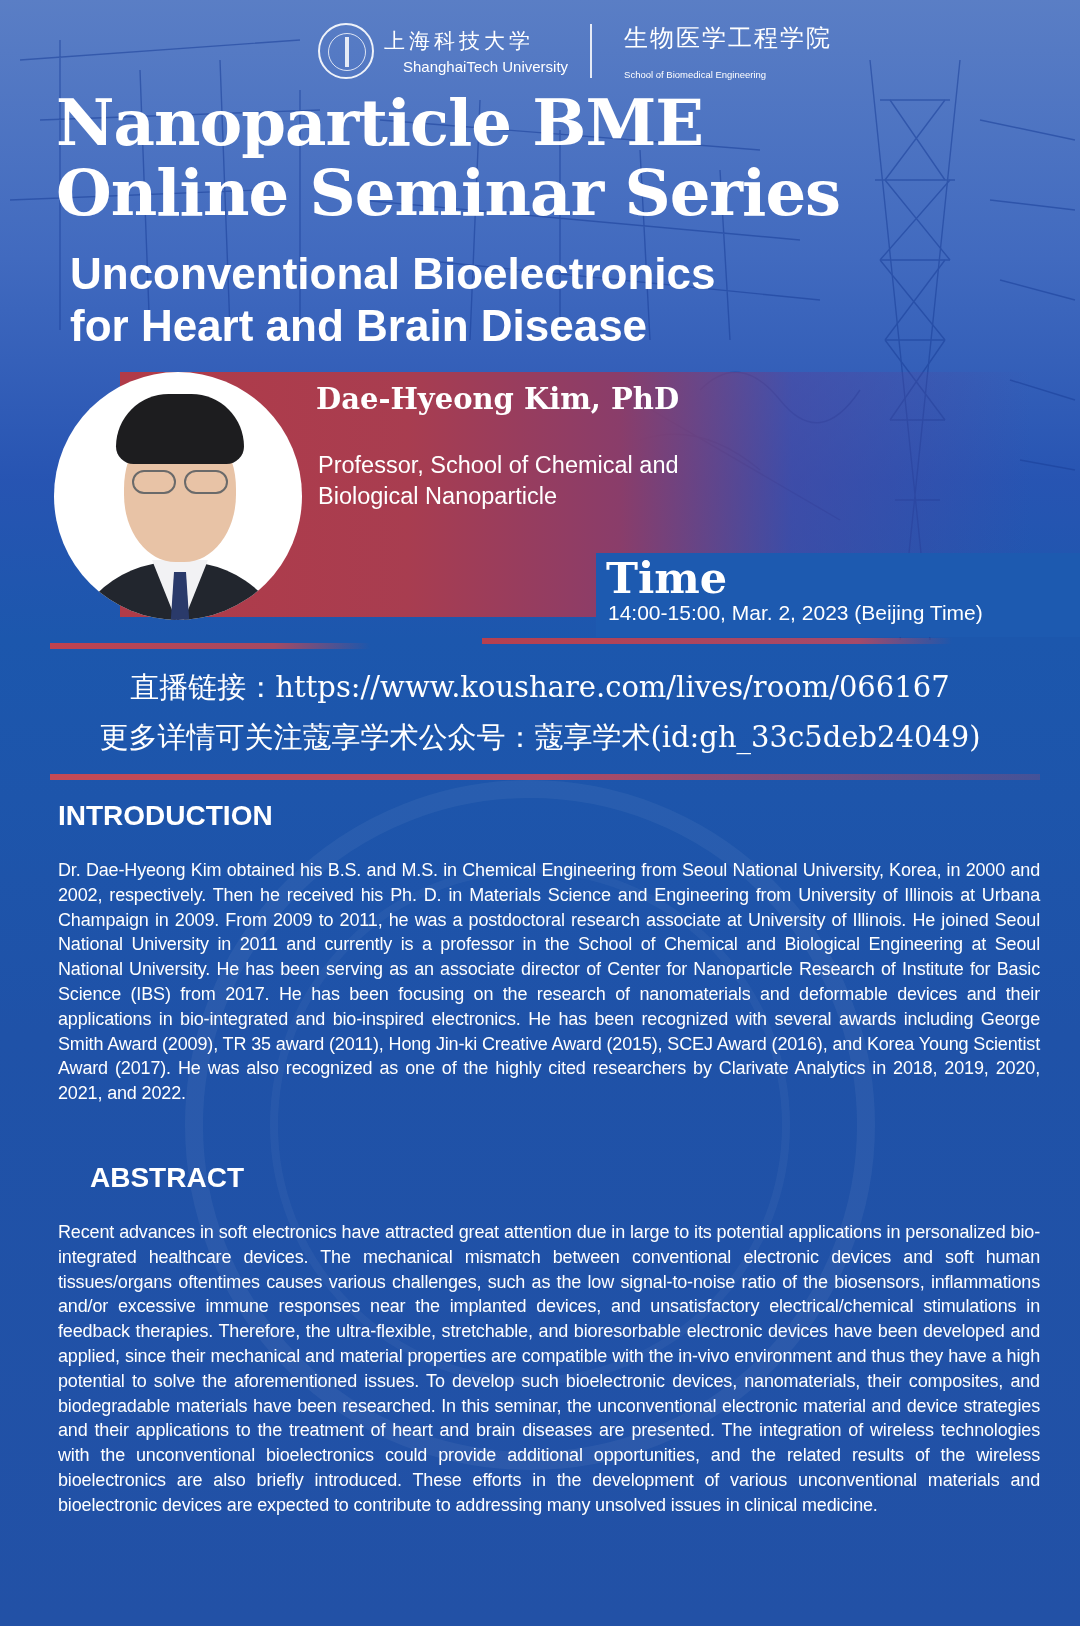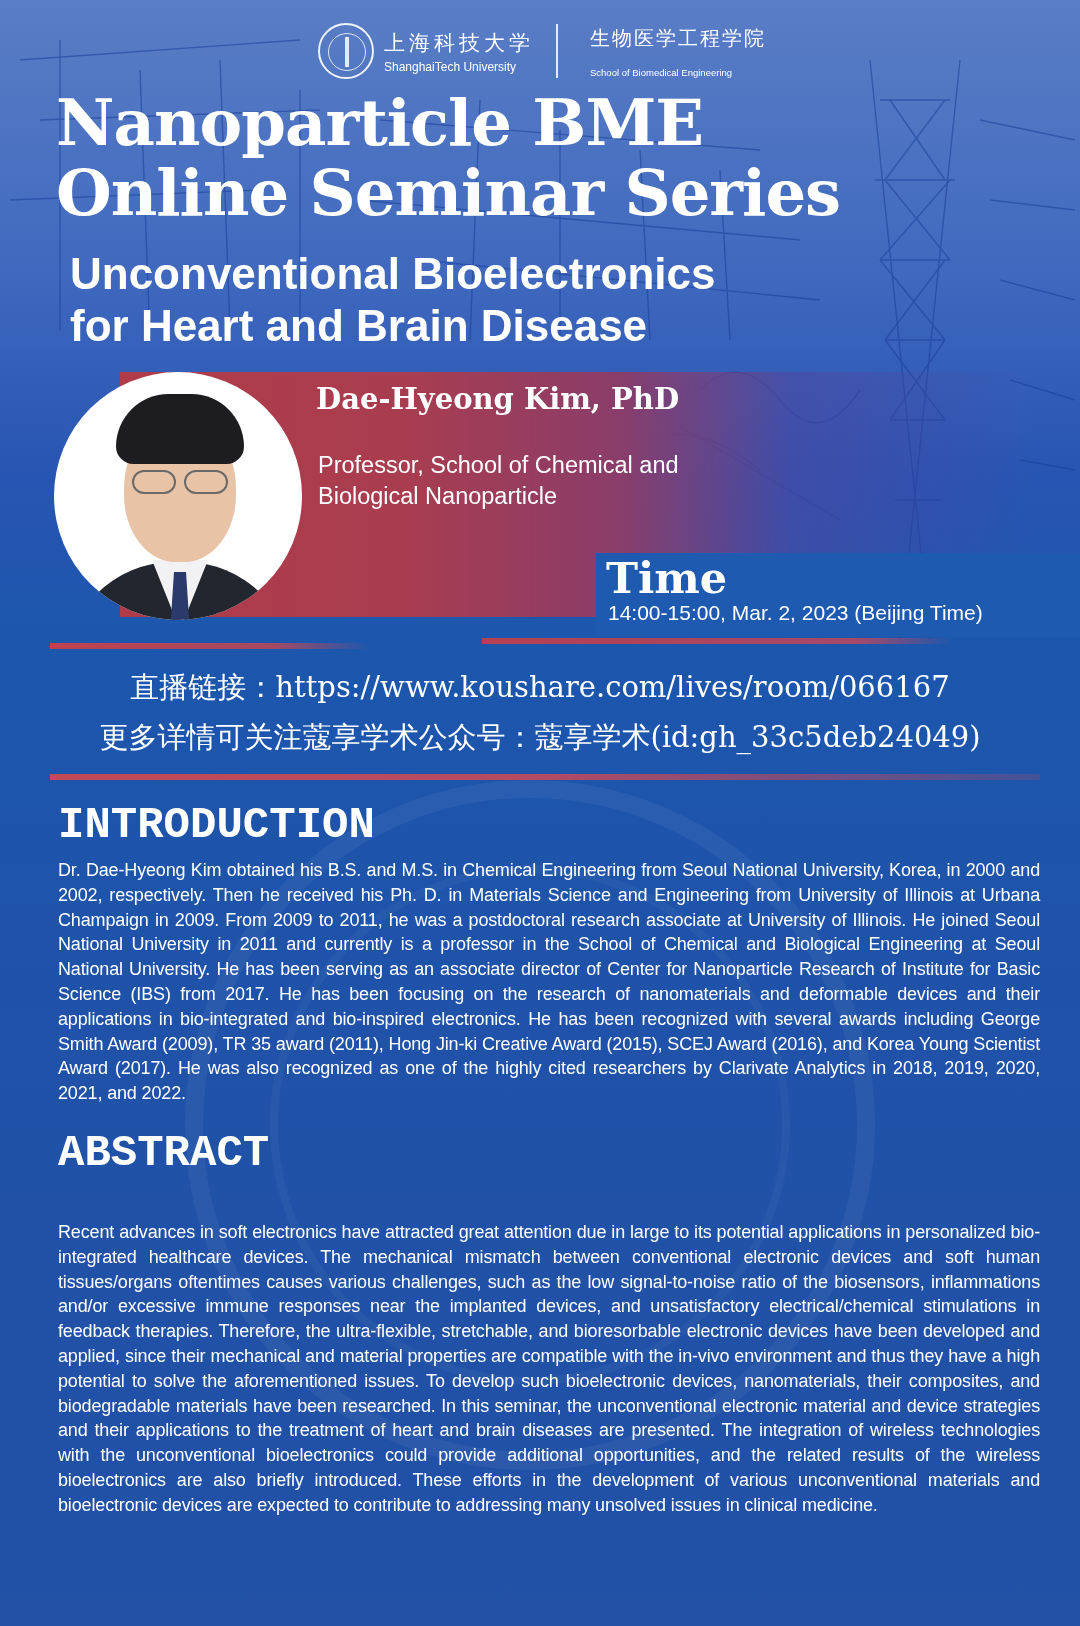--- a/index.html
+++ b/index.html
@@ -36,23 +36,23 @@
     width: 56px; height: 56px; border-radius: 50%;
     border: 2px solid rgba(255,255,255,0.9); position: relative;
   }
   .seal::after {
     content: ""; position: absolute; left: 8px; top: 8px; width: 36px; height: 36px;
     border-radius: 50%; border: 1px solid rgba(255,255,255,0.8);
   }
   .seal-tower { position: absolute; left: 25px; top: 12px; width: 4px; height: 30px; background: rgba(255,255,255,0.85); z-index: 2; }
   .uni-block { margin-left: 10px; display: flex; flex-direction: column; }
   .uni-cn { font-size: 21px; letter-spacing: 4px; font-family: "DejaVu Sans", sans-serif; }
-  .uni-en { font-size: 12px; margin-top: 3px; }
+  .uni-en { font-size: 15px; margin-top: 3px; margin-left: 19px; }
   .logo-divider { width: 2px; height: 54px; background: rgba(255,255,255,0.85); margin: 0 22px; }
-  .school-cn { font-size: 20px; letter-spacing: 2px; font-family: Liberation Sans, sans-serif; text-align: right; }
+  .school-cn { font-size: 24px; letter-spacing: 2px; font-family: Liberation Sans, sans-serif; text-align: right; }
   .school-en { font-size: 9.5px; margin-top: 15px; }
 
   
   .title-main {
     position: absolute; left: 56px; top: 88px;
     font-family: "DejaVu Serif", serif; font-weight: bold;
     font-size: 64px; line-height: 70px; letter-spacing: -1px;
   }
   .subtitle {
     position: absolute; left: 58px; top: 248px;
@@ -124,24 +124,24 @@
   .info-line {
     position: absolute; left: 0; width: 1080px; text-align: center;
     font-family: "DejaVu Serif", serif; font-size: 29px;
   }
   .info-line-1 { top: 668px; }
   .info-line-2 { top: 718px; }
 
   
   .section-heading {
     position: absolute; left: 58px;
-    font-family: Liberation Mono, monospace; font-weight: bold; font-size: 44px;
+    font-family: Liberation Sans, sans-serif; font-weight: bold; font-size: 28px;
   }
   .intro-heading { top: 800px; }
-  .abstract-heading { top: 1128px; }
+  .abstract-heading { top: 1162px; margin-left: 32px; }
   .section-body {
     position: absolute; left: 58px; width: 982px;
     font-size: 18px; line-height: 24.8px; text-align: justify;
     font-family: "Liberation Sans", sans-serif;
     letter-spacing: -0.15px;
   }
   .intro-body { top: 858px; }
   .abstract-body { top: 1220px; }
 </style>
 </head>

